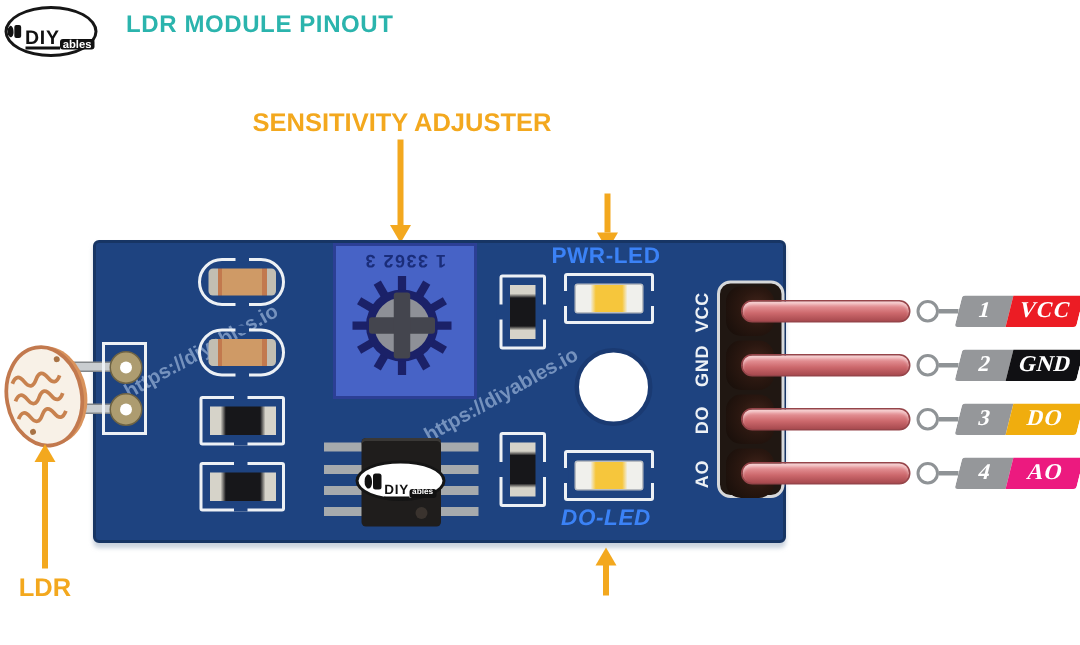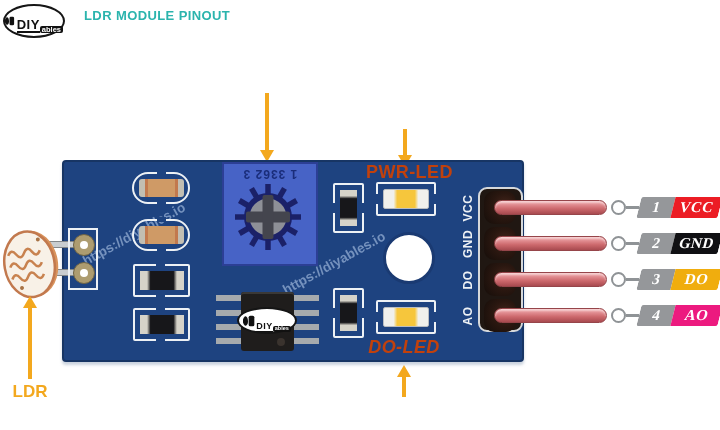--- a/index.html
+++ b/index.html
@@ -6,38 +6,38 @@
   .canvas{position:relative;width:720px;height:430px;background:#fff;overflow:hidden;
           font-family:"Liberation Sans",sans-serif;}
   .abs{position:absolute;}
 
   
   .brandmark{display:flex;align-items:center;justify-content:center;gap:2px;
              border:2.5px solid #161616;border-radius:50%;background:#fff;box-sizing:border-box;}
   .brand-col{display:flex;flex-direction:row;align-items:flex-end;line-height:1;}
   .brand-top{font-weight:800;color:#111;border-bottom:2px solid #111;letter-spacing:.5px;}
   .brand-bot{background:#111;color:#fff;font-weight:700;border-radius:2px;padding:0 2px;margin-top:17px;}
-  .page-title{font-weight:800;color:#2bb4ad;font-size:13px;letter-spacing:.4px;white-space:nowrap;}
+  .page-title{font-weight:800;color:#2bb4ad;font-size:16px;letter-spacing:.4px;white-space:nowrap;}
 
   
   .callout{color:#f3a81e;font-weight:800;font-size:17px;text-align:center;white-space:nowrap;}
   .aline{background:#f3a81e;width:4px;}
   .ahead-down{width:0;height:0;border-left:7px solid transparent;border-right:7px solid transparent;
               border-top:12px solid #f3a81e;}
   .ahead-up{width:0;height:0;border-left:7px solid transparent;border-right:7px solid transparent;
             border-bottom:12px solid #f3a81e;}
 
   
   .board{background:#1e4380;border:2px solid #173564;border-radius:4px;box-sizing:border-box;
          box-shadow:0 3px 3px rgba(160,175,195,.55);}
   .wm{color:rgba(190,212,240,.55);font-size:13.5px;font-weight:600;white-space:nowrap;
       transform:translate(-50%,-50%) rotate(-29deg);}
   .silk{border:2.5px solid #edf1f5;box-sizing:border-box;}
   .silk-gap{background:#1e4380;}
-  .silk-text{color:#c2410c;font-size:18px;font-weight:600;text-align:center;letter-spacing:.4px;white-space:nowrap;}
+  .silk-text{color:#3b82f6;font-size:15px;font-weight:600;text-align:center;letter-spacing:.4px;white-space:nowrap;}
   .melf-body{border-radius:3px;
     background:linear-gradient(90deg,#c2beb2 0 14%,#c2794e 14% 20%,#cf9a66 20% 80%,#c2794e 80% 86%,#c2beb2 86% 100%);}
   .smd-body-h{background:linear-gradient(90deg,#d6d3c9 0 16%,#17171a 24% 76%,#d6d3c9 84% 100%);}
   .smd-body-v{background:linear-gradient(180deg,#d6d3c9 0 16%,#17171a 24% 76%,#d6d3c9 84% 100%);}
   .led-body{border-radius:2px;border:1px solid #b9bdc2;box-sizing:border-box;
     background:linear-gradient(90deg,#f0f0ec 0 22%,#f6c63c 30% 70%,#f0f0ec 78% 100%);}
   .pot{background:#4763c6;border:2px solid #2c3f95;box-sizing:border-box;}
   .pot-marking{color:#1a2d7a;font-size:12px;font-weight:700;letter-spacing:1px;text-align:center;
                transform:rotate(180deg);white-space:nowrap;}
   .ic-leg{background:#a6aaad;}
@@ -74,20 +74,21 @@
       <path d="M3 3 C 8.5 1.5 9.5 18.5 3 17 A 9.2 9.2 0 0 1 3 3 Z" fill="#111"></path>
       <rect x="8.5" y="2" width="8.5" height="16" rx="2.5" fill="#111"></rect>
     </svg>
     <div class="brand-col">
       <span class="brand-top" style="font-size:13px;">DIY</span>
       <span class="brand-bot" style="font-size:7.5px;">ables</span>
     </div>
   </div>
   <div class="abs page-title" style="left:84px;top:8px;">LDR MODULE PINOUT</div>
 
+  <div class="abs callout" style="left:150px;top:72px;width:236px;">SENSITIVITY ADJUSTER</div>
   <div class="abs aline" style="left:265px;top:93px;height:57px;"></div>
   <div class="abs ahead-down" style="left:260px;top:150px;"></div>
 
   <div class="abs aline" style="left:403px;top:129px;height:26px;"></div>
   <div class="abs ahead-down" style="left:398px;top:155px;"></div>
 
   <div class="abs board" style="left:62px;top:160px;width:462px;height:202px;"></div>
 
   <span class="abs wm" style="left:134px;top:234px;">https://diyables.io</span>
   <span class="abs wm" style="left:334px;top:263px;">https://diyables.io</span>

